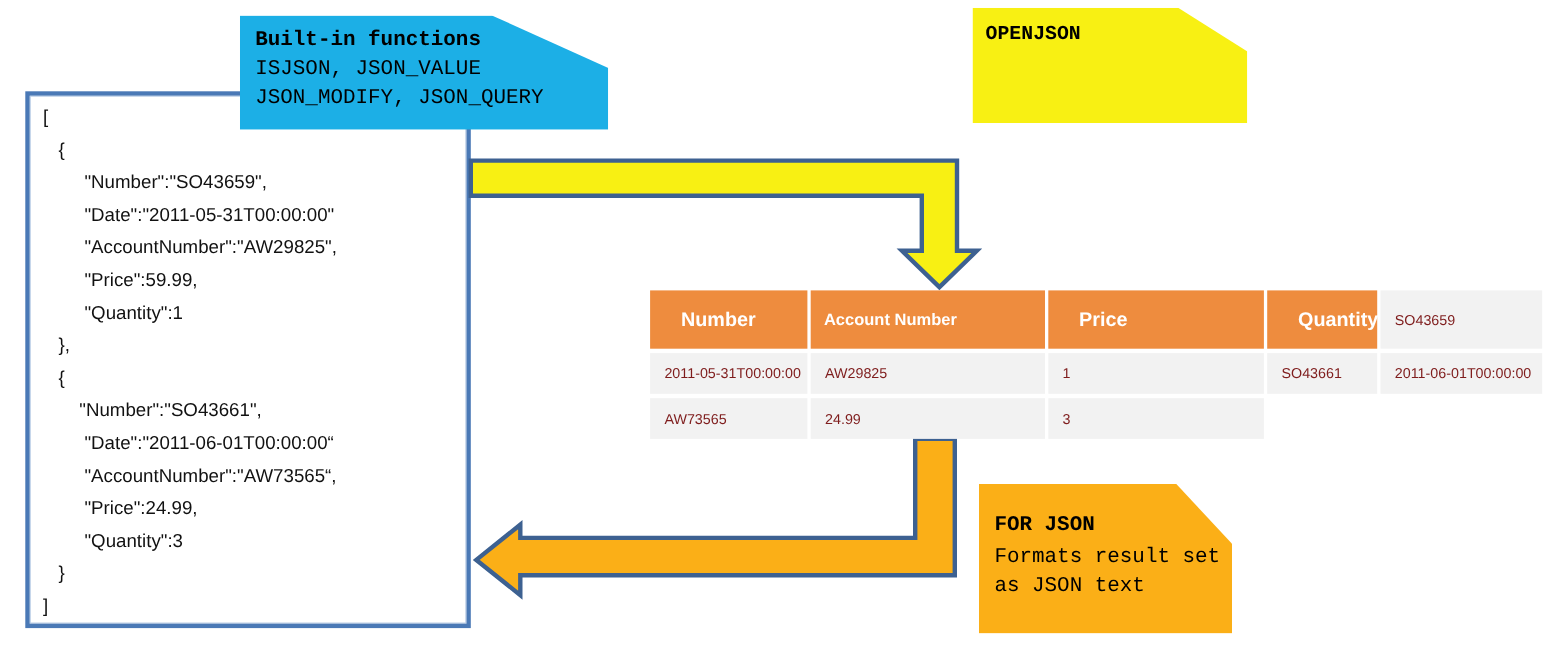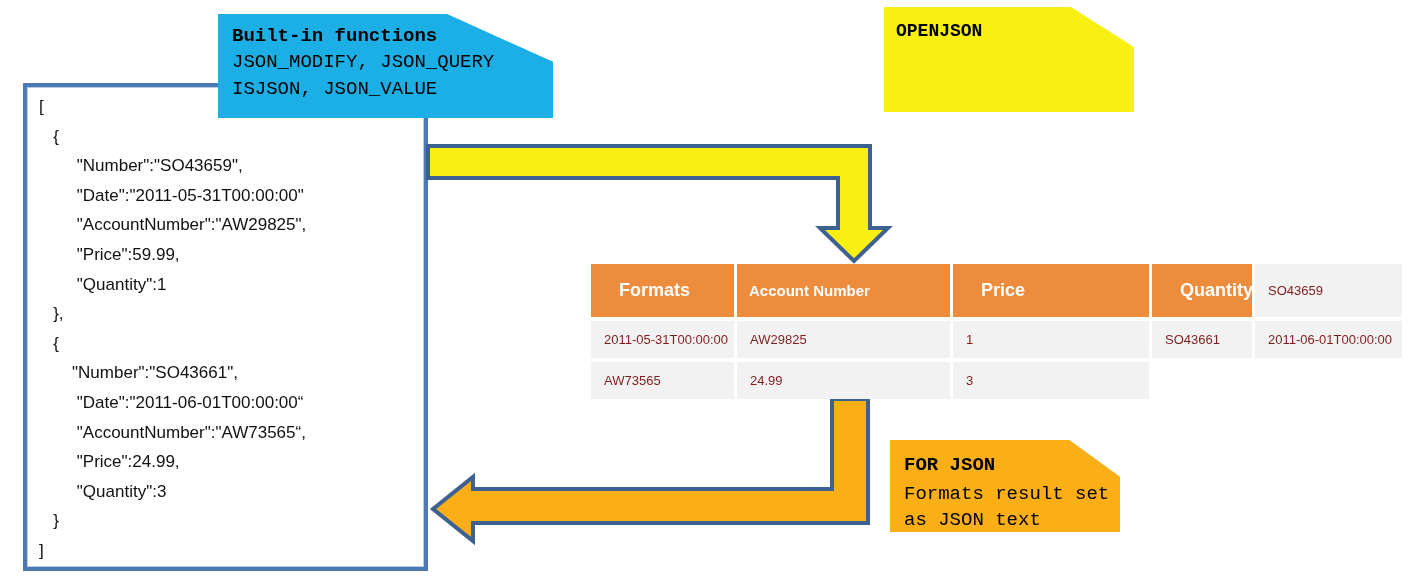--- a/index.html
+++ b/index.html
@@ -33,24 +33,24 @@
   .callout-yellow{
     left:868px;top:7px;width:250px;height:105px;
     background:var(--yellow,#F8F013);
     clip-path:polygon(0 0,74.8% 0,100% 38%,100% 100%,0 100%);
     padding:11px 0 0 12px;
     margin-left:16px;
   }
   .callout-yellow .title{font-size:18px;}
   .callout-yellow .body{margin-top:11px;}
   .callout-orange{
-    left:890px;top:440px;width:230px;height:92px;
+    left:890px;top:440px;width:230px;height:136px;
     background:var(--orange,#FBAF17);
     clip-path:polygon(0 0,78% 0,100% 40%,100% 100%,0 100%);
-    padding:12px 0 0 14px;
+    padding:24px 0 0 14px;
   }
   .callout-orange .body{margin-top:3px;}
   
   .result-table{
     position:absolute;left:591px;top:264px;z-index:2;
     display:grid;
     grid-template-columns:143px 213px 196px 100px 147px;
     grid-template-rows:53px 37px 37px;
     column-gap:3px;row-gap:4px;
   }
@@ -90,35 +90,35 @@
 ]</pre>
   </div>
 
   <svg class="arrows" width="1409" height="587" viewBox="0 0 1409 587">
     <polygon points="428,146 870,146 870,228 888,228 854,261 820,228 838,228 838,178 428,178" fill="var(--yellow,#F8F013)" stroke="var(--arrow-outline,#3D6191)" stroke-width="4" stroke-linejoin="miter"></polygon>
     <polygon points="832,399 868,399 868,523 473,523 473,541 433,509 473,477 473,489 832,489" fill="var(--orange,#FBAF17)" stroke="var(--arrow-outline,#3D6191)" stroke-width="4" stroke-linejoin="miter"></polygon>
   </svg>
 
   <div class="callout callout-blue">
     <div class="title">Built-in functions</div>
+    <div class="line">ISJSON, JSON_VALUE</div>
     <div class="line">JSON_MODIFY, JSON_QUERY</div>
-    <div class="line">ISJSON, JSON_VALUE</div>
   </div>
 
   <div class="callout callout-yellow">
     <div class="title">OPENJSON</div>
   </div>
 
   <div class="callout callout-orange">
     <div class="title">FOR JSON</div>
     <div class="body">Formats result set as JSON text</div>
   </div>
 
   <div class="result-table">
-    <div class="hcell">Formats</div>
+    <div class="hcell">Number</div>
     <div class="hcell small">Account Number</div>
     <div class="hcell">Price</div>
     <div class="hcell">Quantity</div>
 
     <div class="dcell">SO43659</div>
     <div class="dcell">2011-05-31T00:00:00</div>
     <div class="dcell">AW29825</div>
     <div class="dcell">1</div>
 
     <div class="dcell">SO43661</div>

